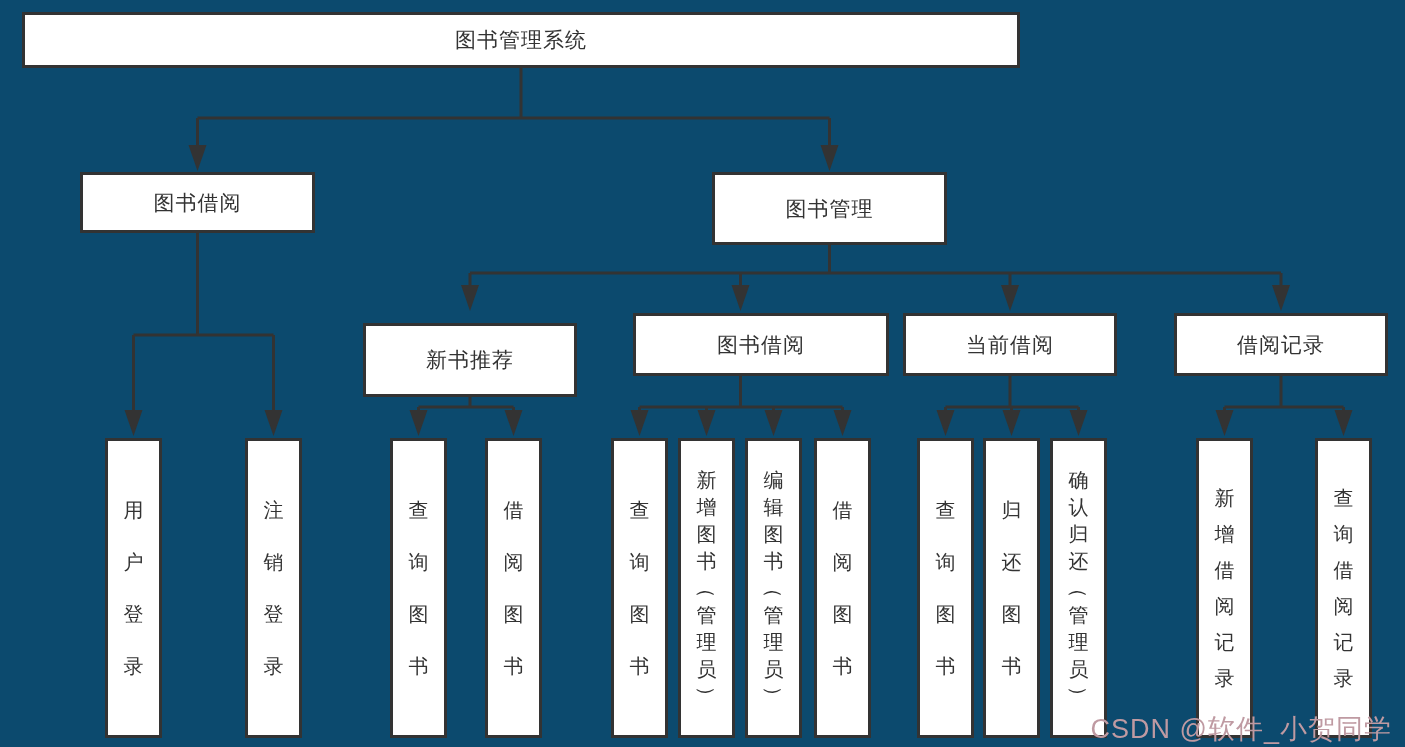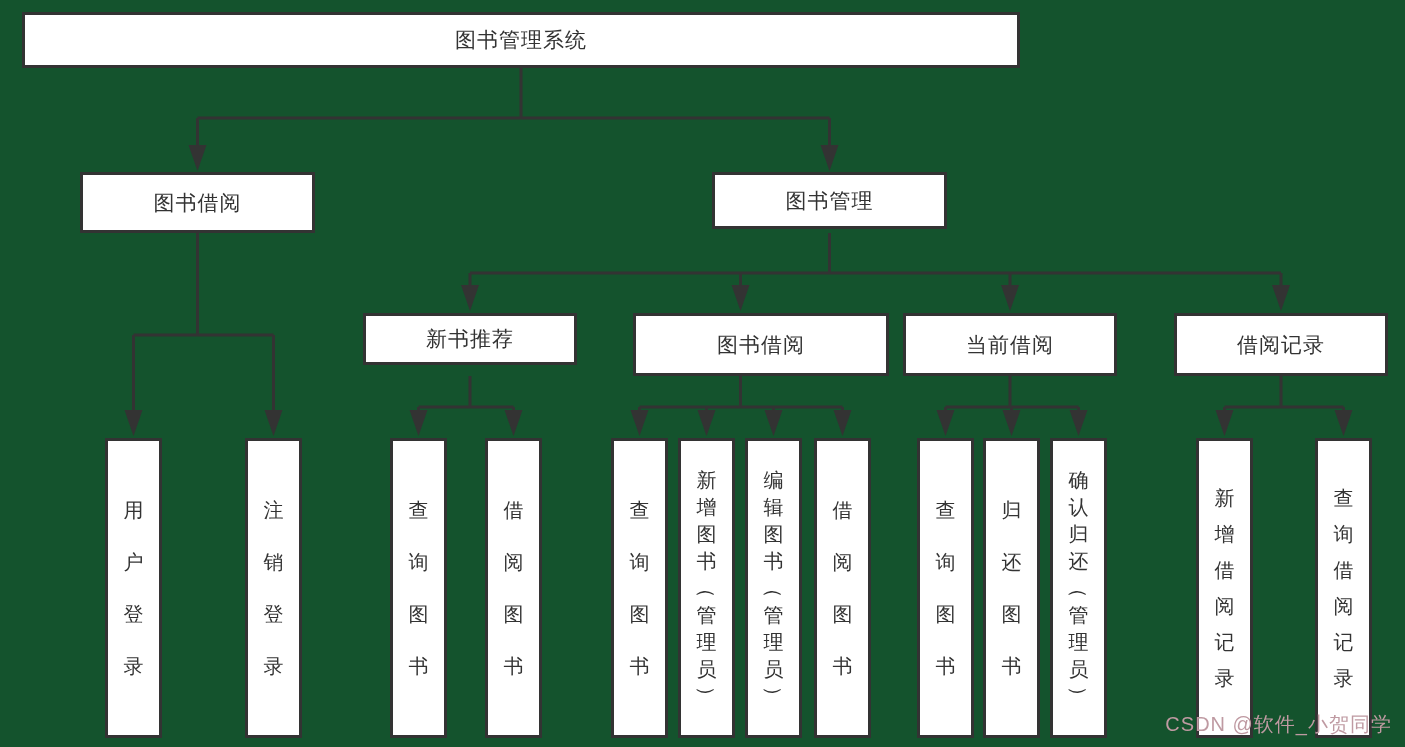--- a/index.html
+++ b/index.html
@@ -1,31 +1,31 @@
 <!DOCTYPE html>
 <html><head>
 <meta charset="utf-8">
 <style>
   html,body{margin:0;padding:0;background:#ffffff;}
   .stage{
-    position:relative;width:1405px;height:747px;background:#14532d;
+    position:relative;width:1405px;height:747px;background:#0c4a6e;
     font-family:"Liberation Sans","DejaVu Sans",sans-serif;color:#333333;overflow:hidden;
   }
   .connectors{position:absolute;left:0;top:0;}
   .box{
     position:absolute;box-sizing:border-box;border:3px solid #333333;background:#ffffff;
     display:flex;align-items:center;justify-content:center;
     font-size:21px;letter-spacing:1px;color:#333333;
   }
   .leaf{flex-direction:column;font-size:20px;letter-spacing:0;}
   .leaf span{display:block;line-height:1;}
   .leaf span.rot{transform:rotate(90deg);}
   .watermark{
     position:absolute;top:711px;right:13px;z-index:5;
-    font-size:20px;color:#bf9aa2;letter-spacing:1px;white-space:nowrap;
+    font-size:27px;color:#bf9aa2;letter-spacing:1px;white-space:nowrap;
   }
 </style>
 </head>
 <body>
 
 <div class="stage">
 
   <svg class="connectors" width="1405" height="747" viewBox="0 0 1405 747">
     <g stroke="#333333" stroke-width="3" fill="none">
       <path d="M521 68 V118 M197.5 118 H829.5 M197.5 118 V150 M829.5 118 V150"></path>
@@ -55,23 +55,23 @@
       <polygon points="1002.5,410 1020.5,410 1011.5,436"></polygon>
       <polygon points="1069.5,410 1087.5,410 1078.5,436"></polygon>
       <polygon points="1215.5,410 1233.5,410 1224.5,436"></polygon>
       <polygon points="1334.5,410 1352.5,410 1343.5,436"></polygon>
     </g>
   </svg>
 
   <div class="box" style="left:22px;top:12px;width:998px;height:56px">图书管理系统</div>
 
   <div class="box" style="left:80px;top:172px;width:235px;height:61px">图书借阅</div>
-  <div class="box" style="left:712px;top:172px;width:235px;height:57px">图书管理</div>
+  <div class="box" style="left:712px;top:172px;width:235px;height:73px">图书管理</div>
 
-  <div class="box" style="left:363px;top:313px;width:214px;height:52px">新书推荐</div>
+  <div class="box" style="left:363px;top:323px;width:214px;height:74px">新书推荐</div>
   <div class="box" style="left:633px;top:313px;width:256px;height:63px">图书借阅</div>
   <div class="box" style="left:903px;top:313px;width:214px;height:63px">当前借阅</div>
   <div class="box" style="left:1174px;top:313px;width:214px;height:63px">借阅记录</div>
 
   <div class="box leaf" style="left: 105px; top: 438px; width: 57px; height: 300px; gap: 32px;">
       <span>用</span>
       <span>户</span>
       <span>登</span>
       <span>录</span>
     </div>

